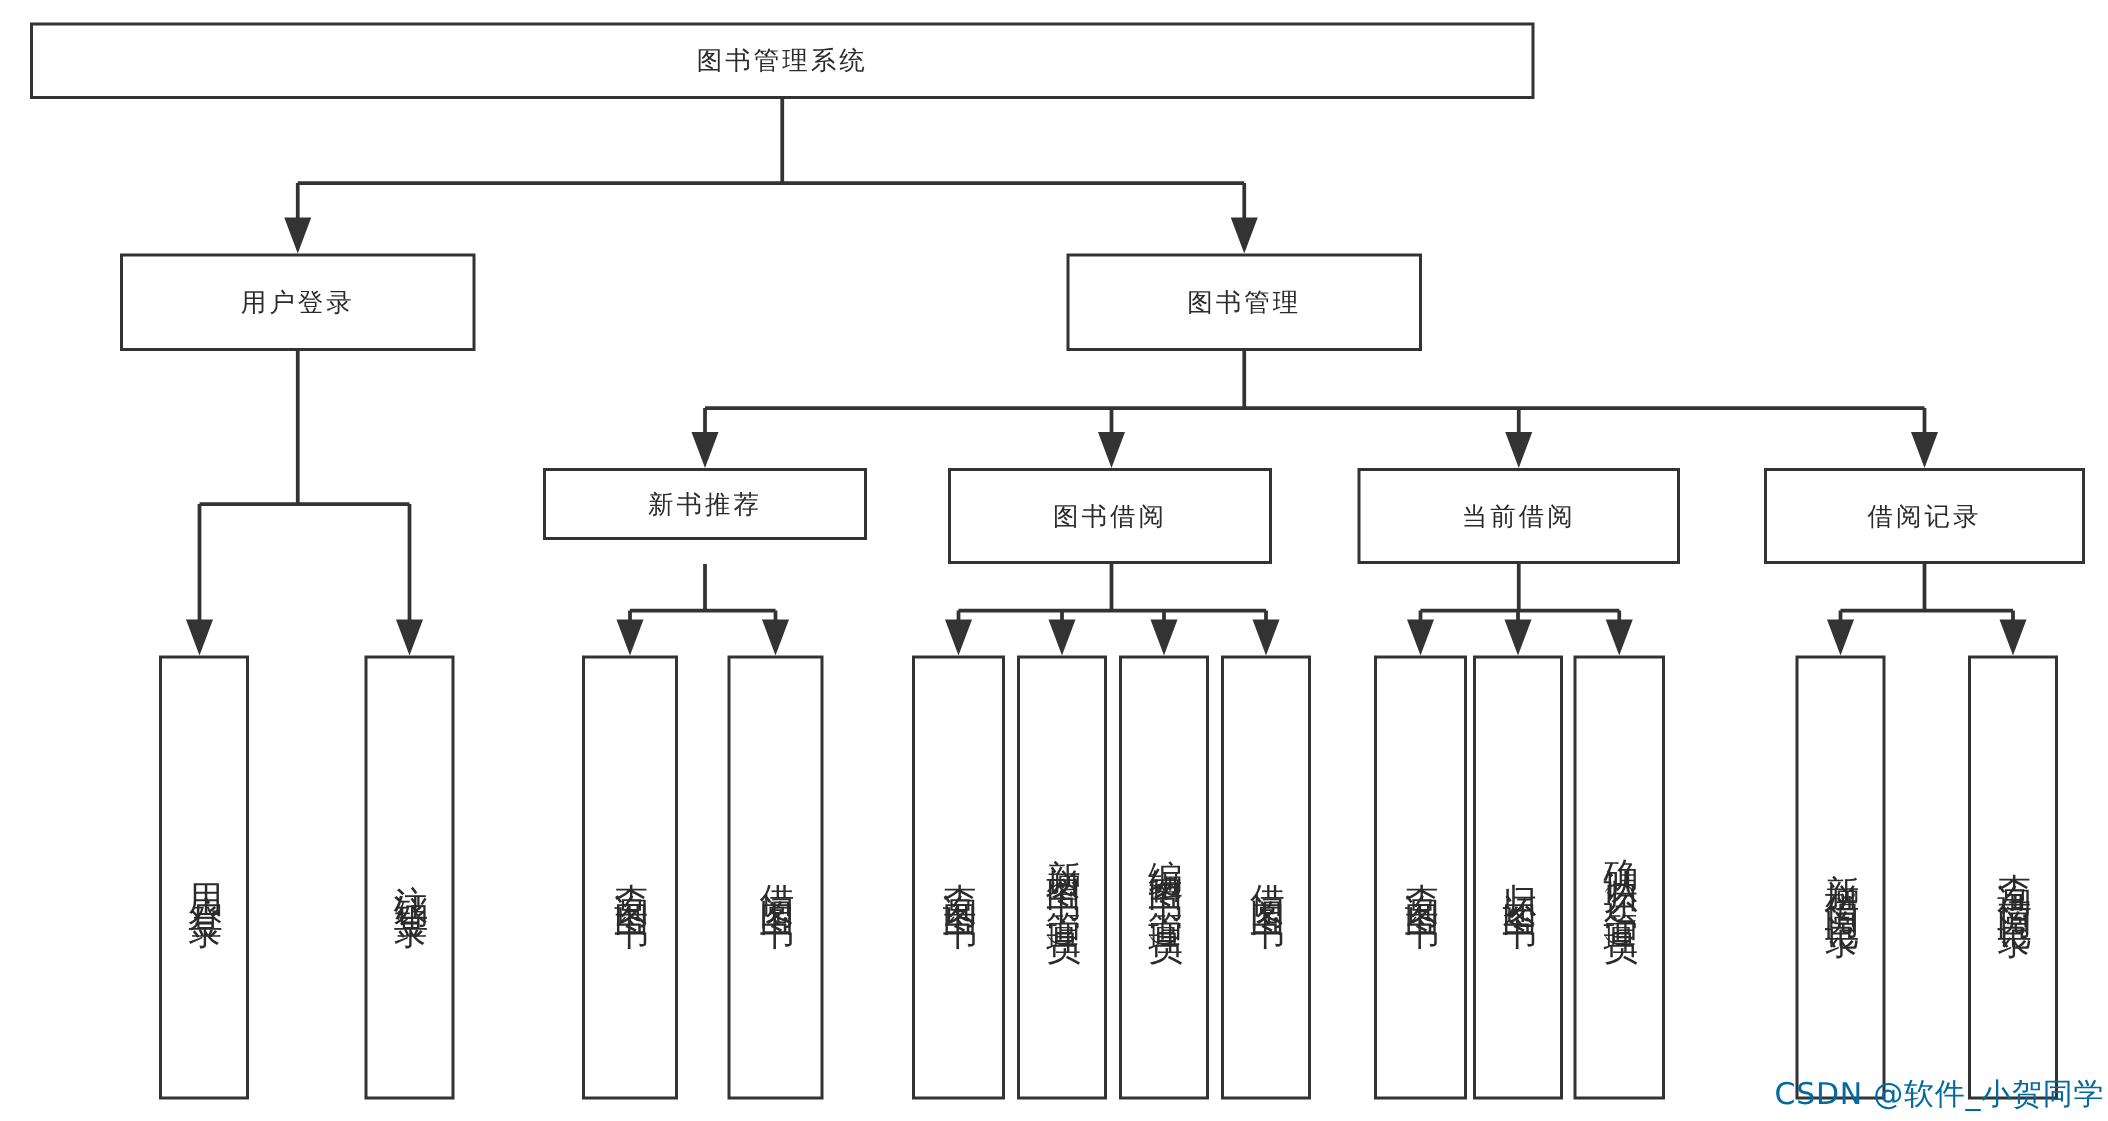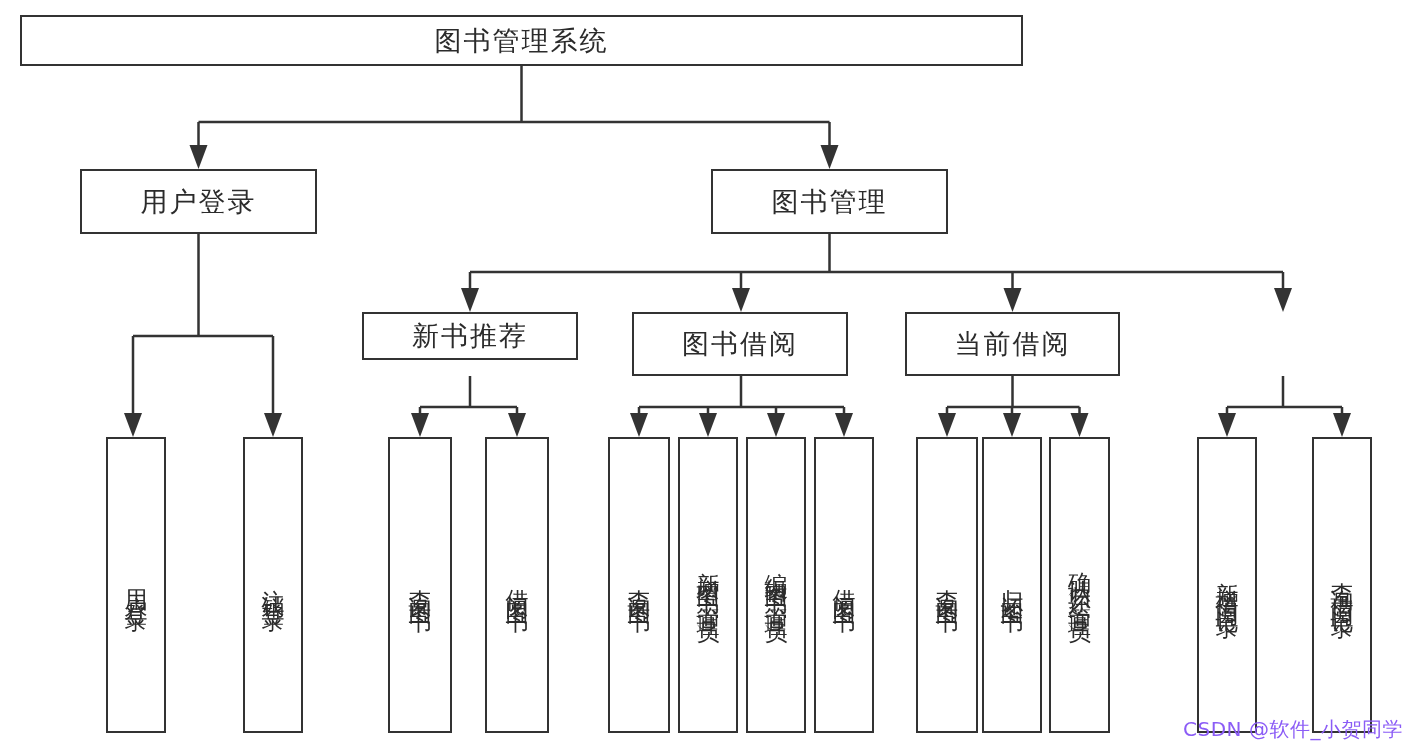--- a/index.html
+++ b/index.html
@@ -25,21 +25,21 @@
     position: absolute;
     background: #ffffff;
     border: 2.5px solid #333333;
     display: flex;
     align-items: center;
     justify-content: center;
     color: #2b2b2b;
     z-index: 2;
   }
 
-  .hbox { font-size: 27px; letter-spacing: 2px; }
+  .hbox { font-size: 17px; letter-spacing: 2px; }
 
   .vbox span {
     writing-mode: vertical-rl;
     text-orientation: mixed;
     font-size: 23px;
     letter-spacing: 7px;
     line-height: 1;
     color: #2b2b2b;
     white-space: nowrap;
   }
@@ -66,21 +66,21 @@
   .l31 { left: 982px;  width: 60px; }
   .l32 { left: 1049px; width: 61px; }
   .l40 { left: 1197px; width: 60px; }
   .l41 { left: 1312px; width: 60px; }
 
   .watermark {
     position: absolute;
     left: 1183px;
     top: 716px;
     font-size: 20px;
-    color: #8b5cf6;
+    color: #0369a1;
     letter-spacing: 0.5px;
     white-space: nowrap;
     z-index: 3;
   }
 </style>
 </head>
 <body>
 
 <div class="stage">
 
@@ -137,20 +137,23 @@
 
   <div class="box hbox c0">
     <span>新书推荐</span>
   </div>
   <div class="box hbox c2">
     <span>当前借阅</span>
   </div>
   <div class="box hbox c1">
     <span>图书借阅</span>
   </div>
+  <div class="box hbox c3">
+    <span>借阅记录</span>
+  </div>
 
   <div class="box vbox leaf l00">
     <span>用户登录</span>
   </div>
   <div class="box vbox leaf l01">
     <span>注销登录</span>
   </div>
 
   <div class="box vbox leaf l10">
     <span>查询图书</span>

